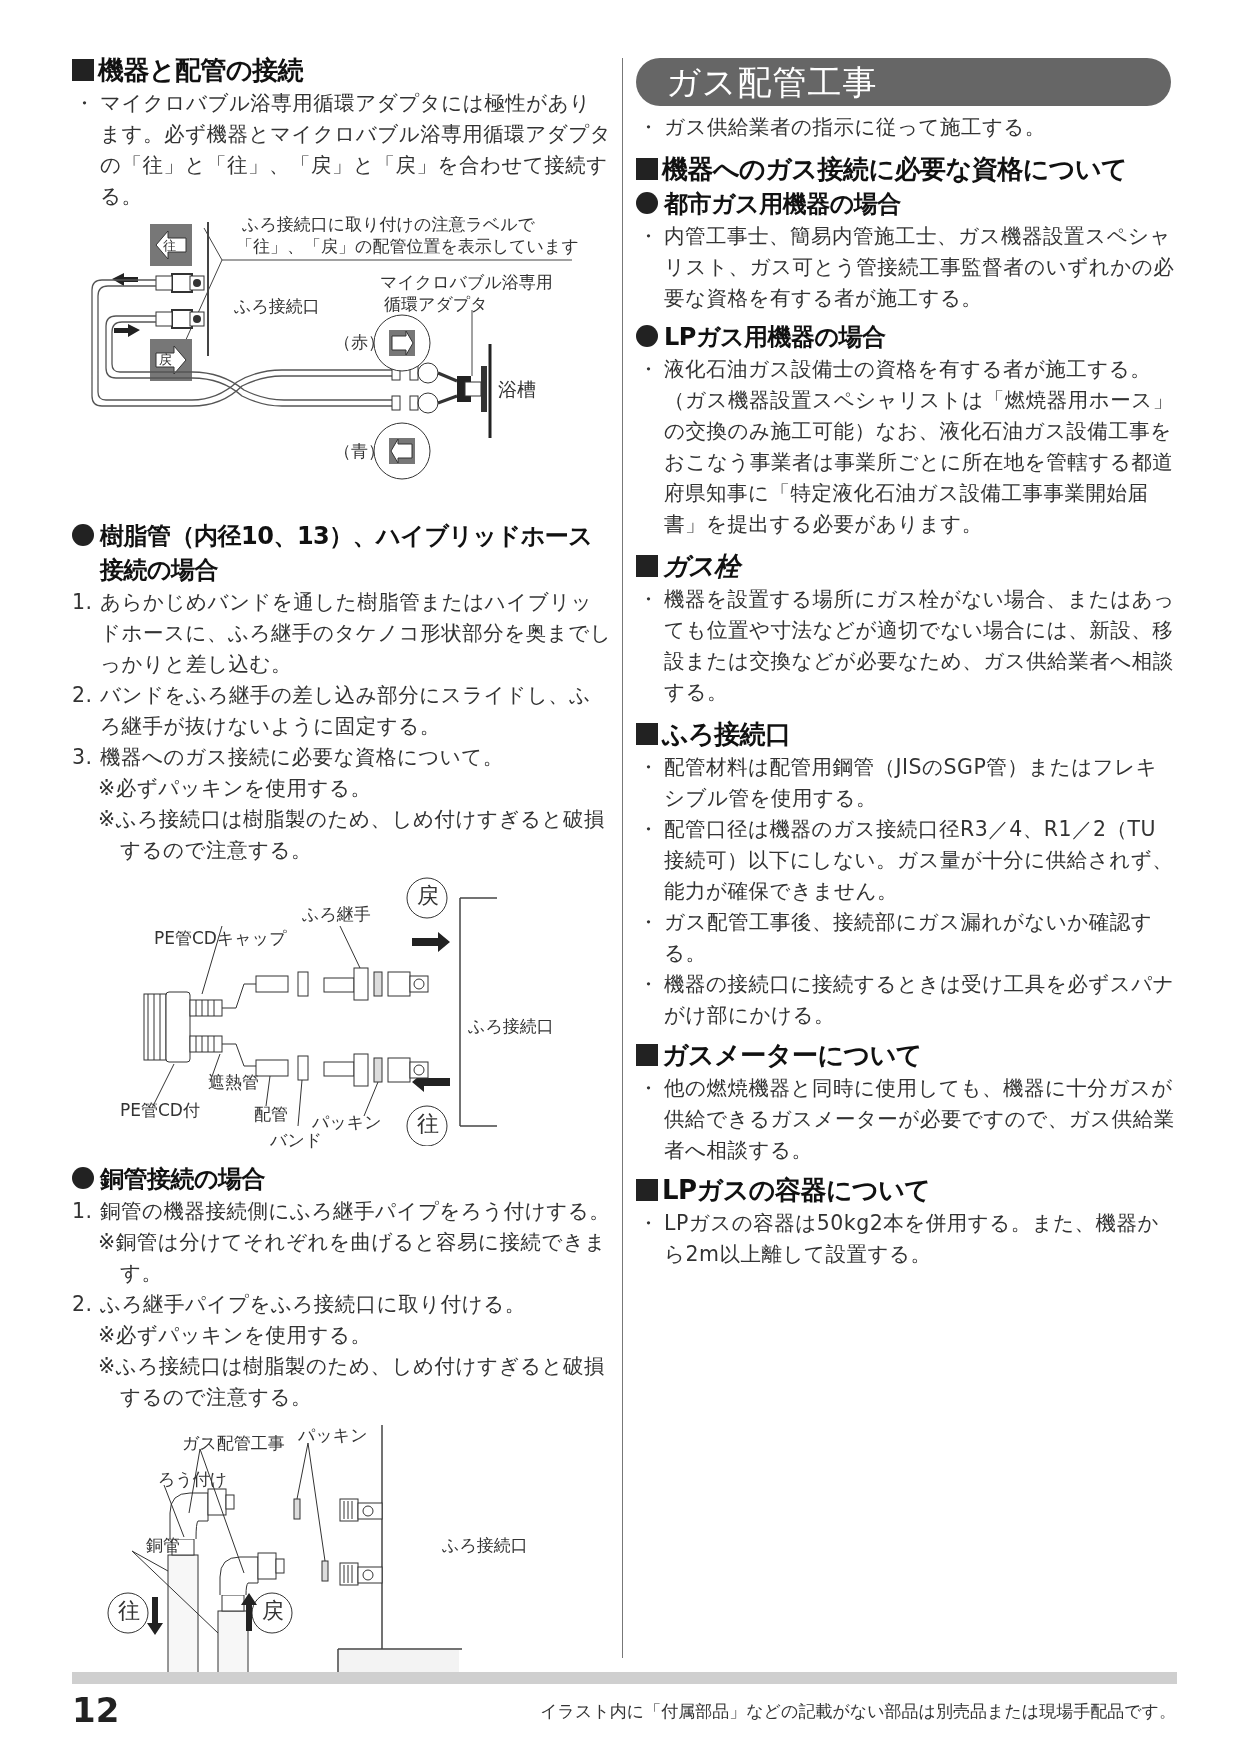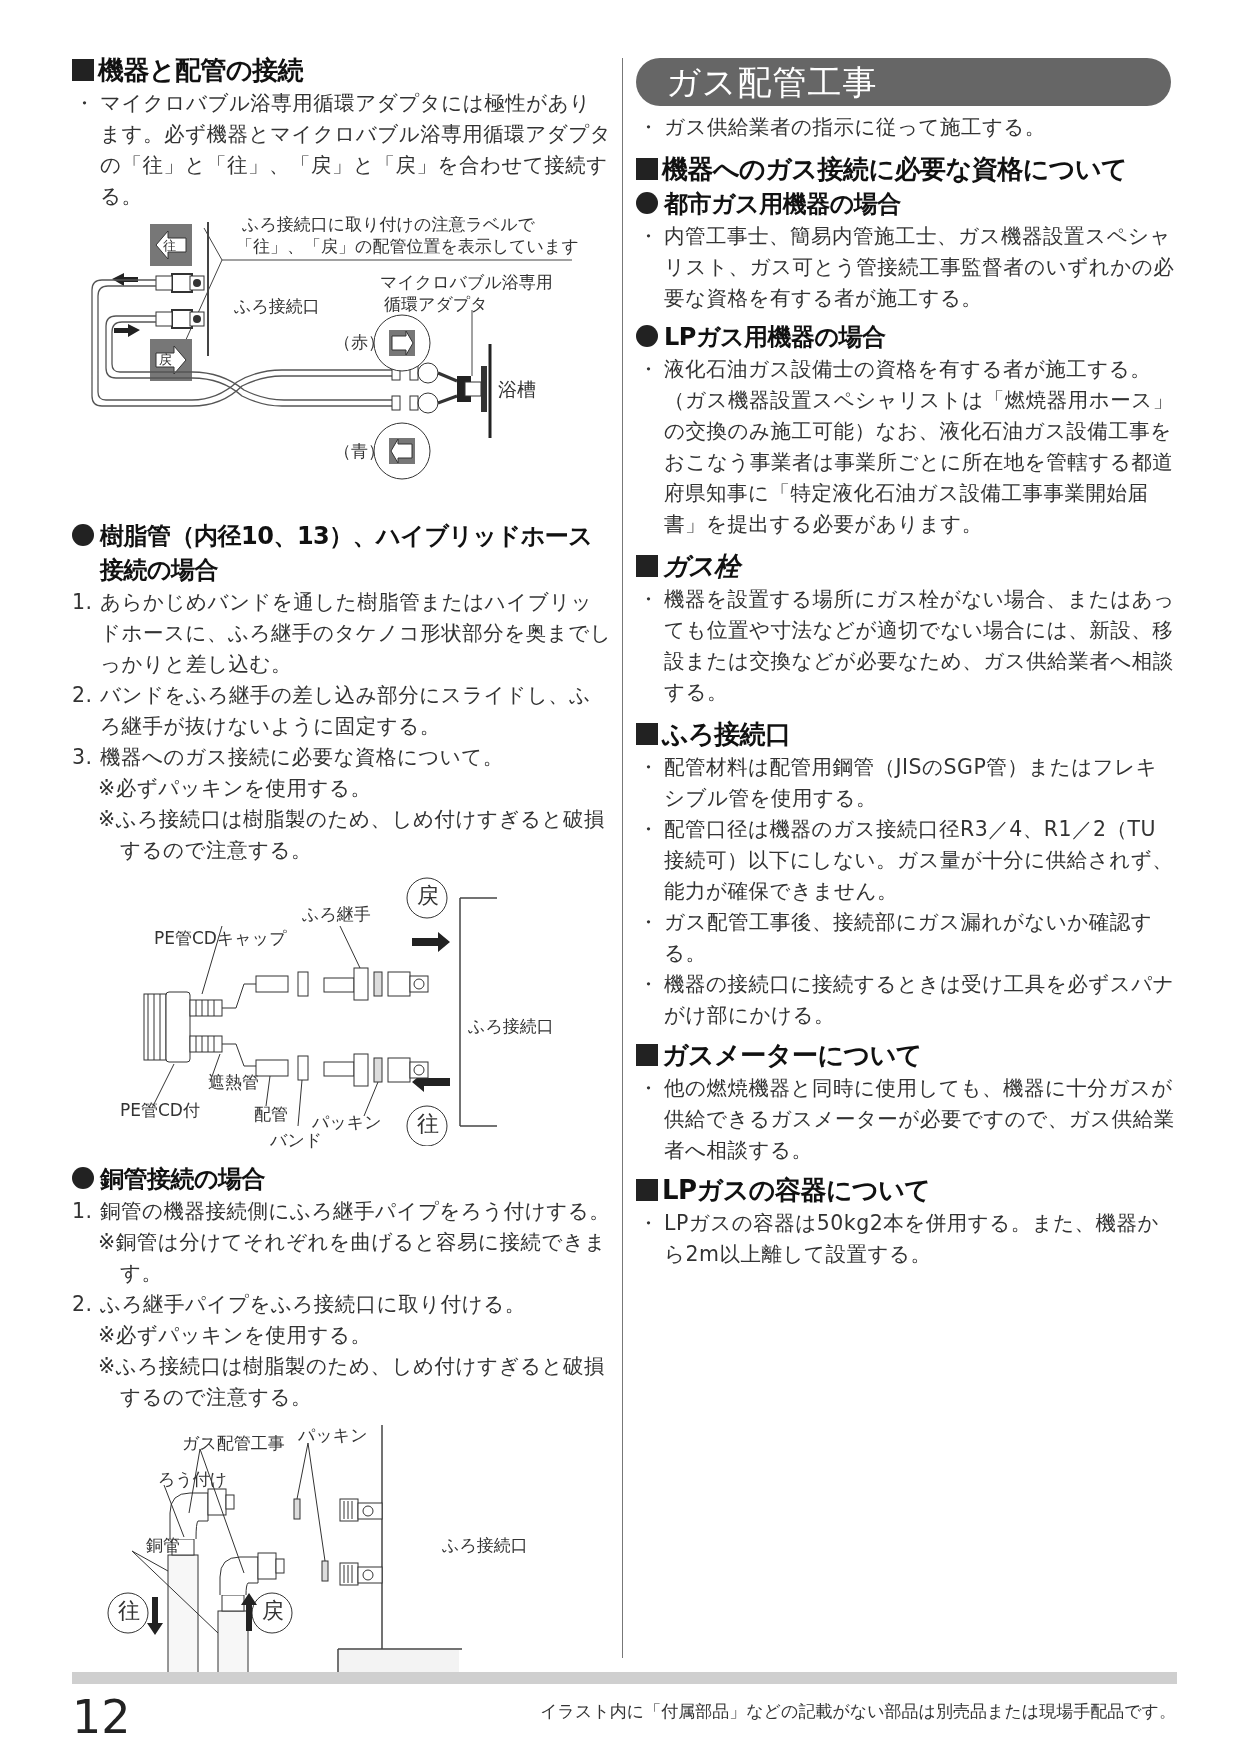--- a/index.html
+++ b/index.html
@@ -24,21 +24,21 @@
   .note { padding-left: 48px; text-indent: -22px; }
 
   .section-banner { width: 535px; height: 48px; border-radius: 24px; background: #666; color: #fff;
                     font-size: 34px; line-height: 48px; padding-left: 30px; box-sizing: border-box; letter-spacing: 1px; margin-top: 6px; }
 
   .fig { position: relative; }
   .fig svg { display: block; }
   .lbl { position: absolute; font-size: 17px; color: #333; white-space: nowrap; line-height: 20px; }
 
   .footer-bar { position: absolute; left: 72px; top: 1672px; width: 1105px; height: 12px; background: #cfcfcf; }
-  .page-num { position: absolute; left: 72px; top: 1690px; font-size: 46px; font-weight: normal; color: #222; }
+  .page-num { position: absolute; left: 72px; top: 1690px; font-size: 34px; font-weight: bold; color: #222; }
   .footer-note { position: absolute; right: 64px; top: 1700px; font-size: 17px; color: #333; }
 </style>
 </head>
 <body>
 
 <div class="divider"></div>
 
 <div class="col col-left">
 
   <h2 class="h-square"><span class="sq"></span><span>機器と配管の接続</span></h2>

